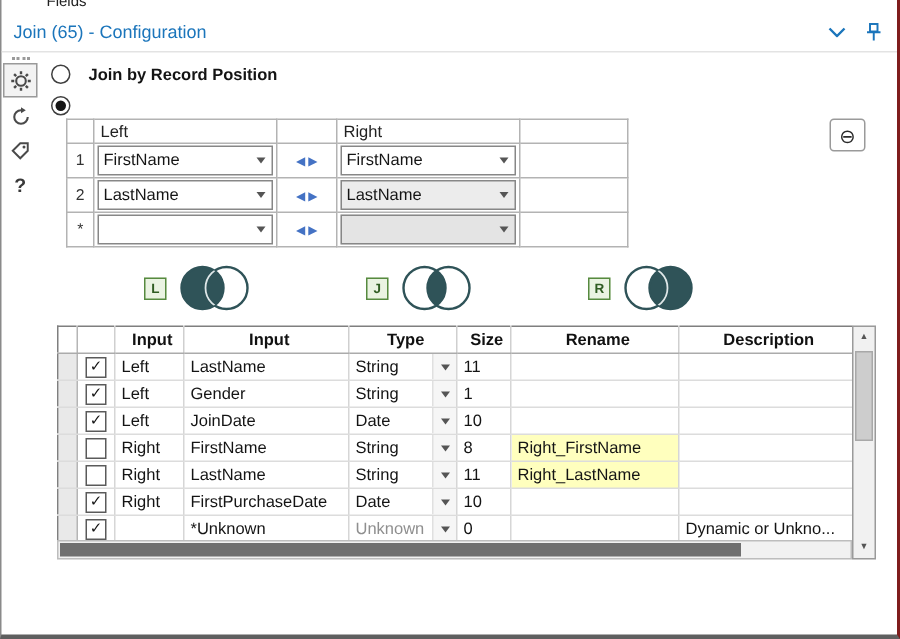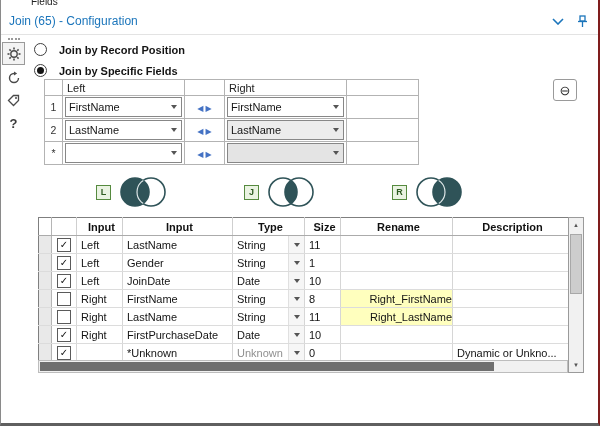--- a/index.html
+++ b/index.html
@@ -76,21 +76,21 @@
   .cb-cell{text-align:center;padding:0 !important;}
   .cb{display:inline-block;width:12px;height:12px;border:1px solid #5a5a5a;background:#fff;
     line-height:12px;font-size:10px;text-align:center;vertical-align:middle;color:#111;box-sizing:content-box;}
   .type-cell{padding:0 !important;margin-top:24px;}
   .type-wrap{display:flex;align-items:center;height:100%;}
   .type-val{flex:1;padding-left:4px;overflow:hidden;}
   .type-dd{width:15px;height:100%;display:flex;align-items:center;justify-content:center;flex:none;
     border-left:1px solid #e0e0e0;background:#f6f6f6;}
   .size-cell{color:#8f8f8f;}
   .muted{color:#8f8f8f;}
-  .rename-hl{background:#ffffbe;text-align:right;}
+  .rename-hl{background:#ffffbe;}
   
   .v-scroll{position:absolute;top:0;right:0;width:16px;height:156px;background:#f1f1f1;
     border:1px solid #9a9a9a;box-sizing:border-box;display:flex;flex-direction:column;align-items:center;}
   .v-btn{height:14px;width:100%;display:flex;align-items:center;justify-content:center;font-size:6px;color:#555;flex:none;}
   .v-track{flex:1;width:100%;position:relative;}
   .v-thumb{position:absolute;top:2px;left:1px;right:1px;height:58px;background:#cdcdcd;border:1px solid #a8a8a8;}
   .h-scroll{position:absolute;left:0;bottom:0;height:13px;width:530px;background:#f1f1f1;
     border:1px solid #bdbdbd;box-sizing:border-box;}
   .h-thumb{position:absolute;left:1px;top:1px;bottom:1px;width:86%;background:#6f6f6f;}
 </style>
@@ -161,21 +161,20 @@
     </div>
 
     <div class="main">
 
       <div class="radio-row">
         <span class="radio"></span>
         <span class="radio-label">Join by Record Position</span>
       </div>
       <div class="radio-row">
         <span class="radio selected"></span>
-        <span class="radio-label">Join by Specific Fields</span>
       </div>
 
       <div class="join-area">
         <table class="join-table">
           <thead>
             <tr>
               <th class="c-num"></th>
               <th class="c-dd">Left</th>
               <th class="c-arrows"></th>
               <th class="c-dd">Right</th>

